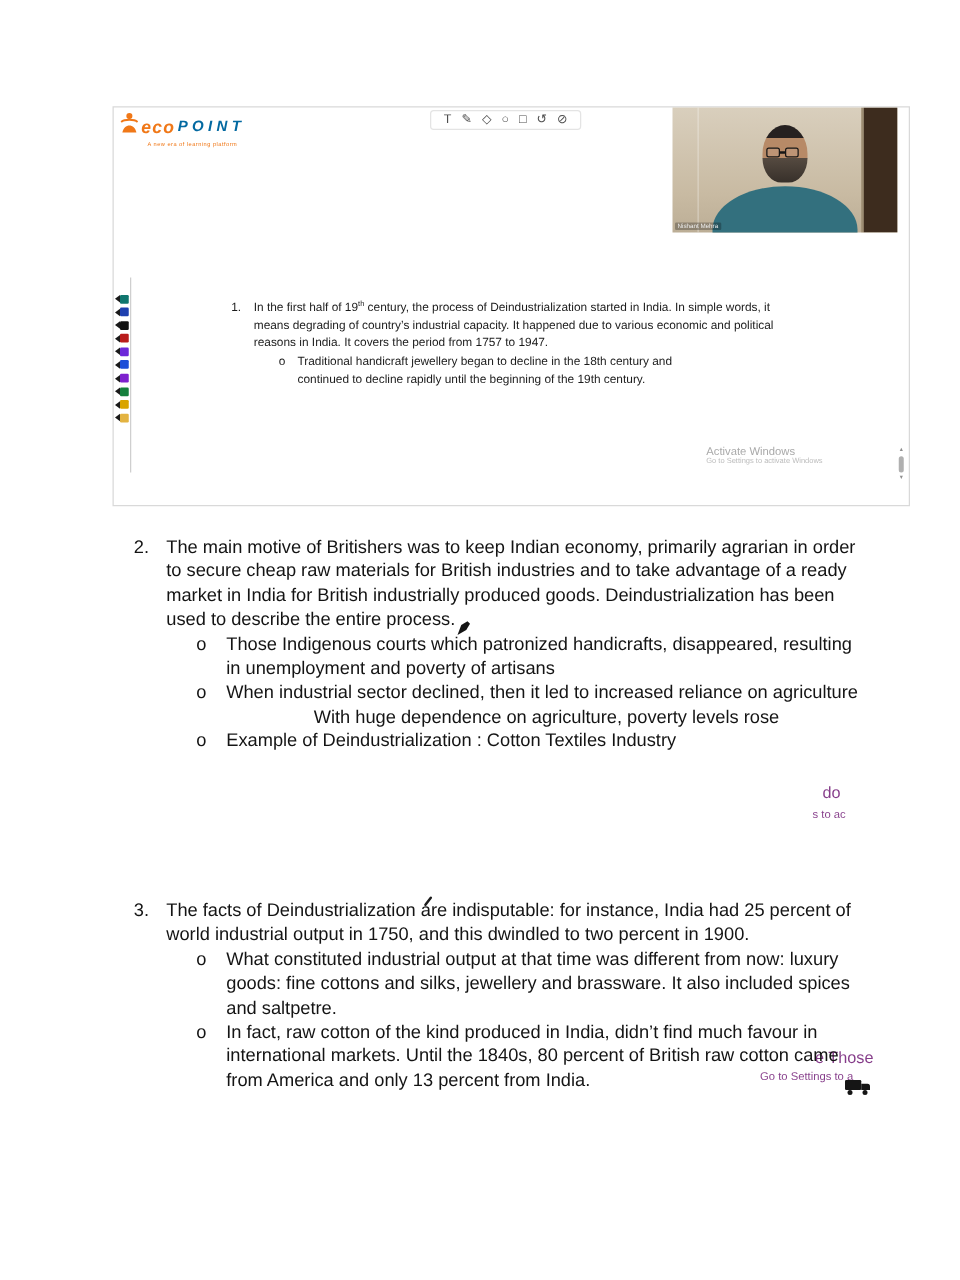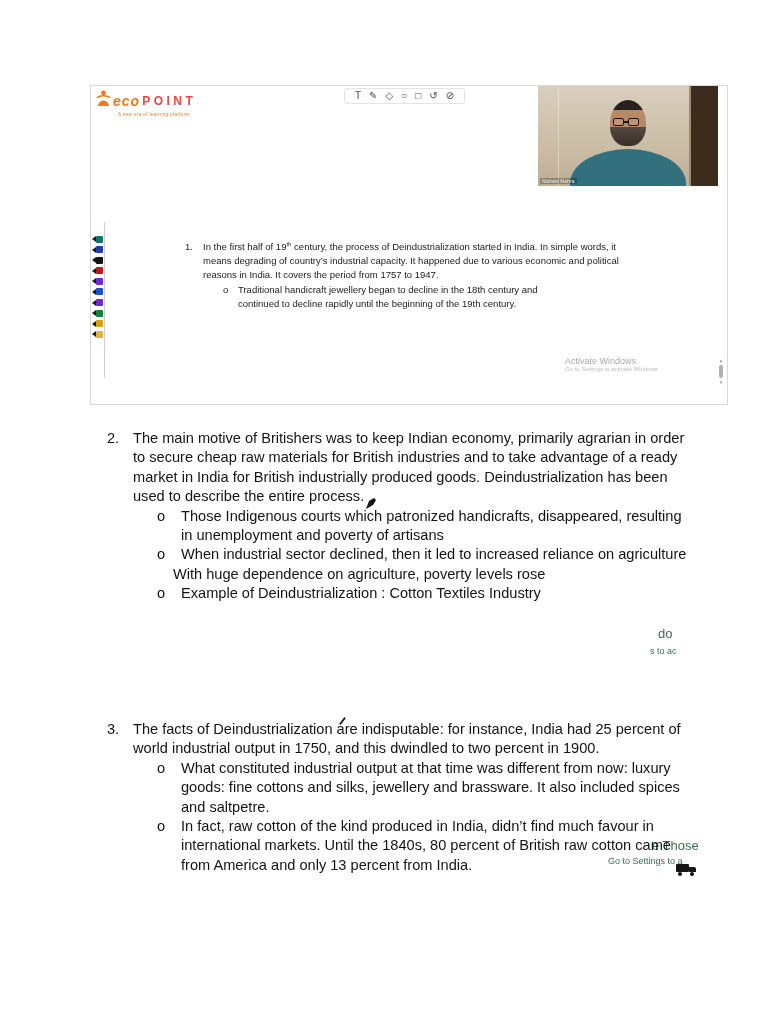--- a/index.html
+++ b/index.html
@@ -6,21 +6,21 @@
   html, body { width:768px; height:1024px; background:#ffffff; }
   body { font-family:"Liberation Sans","DejaVu Sans",sans-serif; position:relative; overflow:hidden; }
   .page { position:absolute; inset:0; background:#fff; }
 
   
   .app-window { position:absolute; left:90px; top:85px; width:638px; height:320px; background:#fff; border:1px solid #d9d9d9; }
 
   .logo { position:absolute; left:5px; top:3px; }
   .logo-row { display:flex; align-items:center; gap:2px; }
   .brand-eco { color:#f07818; font-weight:bold; font-style:italic; font-size:14px; letter-spacing:1px; }
-  .brand-point { color:#ef4444; font-weight:bold; font-size:12px; letter-spacing:3.5px;text-align:right; }
+  .brand-point { color:#0369a1; font-weight:bold; font-style:italic; font-size:12px; letter-spacing:3.5px;text-align:right; }
   .tagline { font-size:4.5px; color:#f07818; margin-left:22px; letter-spacing:.4px; }
 
   .toolbar { position:absolute; left:253px; top:2px; display:flex; align-items:center; gap:8px; padding:2px 10px; border:1px solid #e4e4e4; border-radius:3px; color:#4e4e4e; background:#fff; }
   .tool { font-size:10px; line-height:1; cursor:default; }
 
   .webcam { position:absolute; right:9px; top:0; width:180px; height:100px; background:linear-gradient(180deg,#d9cfbd 0%,#c8baa2 70%,#bcae96 100%); overflow:hidden; }
   .cam-door { position:absolute; right:0; top:0; width:27px; height:100%; background:#3d2c1e; }
   .cam-door-frame { position:absolute; right:27px; top:0; width:2px; height:100%; background:#9c8c72; }
   .cam-wall-line { position:absolute; left:20px; top:0; width:1px; height:100%; background:rgba(255,255,255,.35); }
   .person-shirt { position:absolute; left:32px; bottom:-3px; width:116px; height:40px; background:#33707e; border-radius:55% 55% 0 0/95% 95% 0 0; }
@@ -55,26 +55,26 @@
 
   
   .doc-item { position:absolute; left:107px; width:583px; display:flex; font-size:14.6px; line-height:19.4px; color:#141414; }
   #item2 { top:429px; }
   #item3 { top:720px; }
   .item-num { width:26px; flex:none; }
   .item-body { flex:1; }
   .bullet { display:flex; margin-left:24px; }
   .bullet-marker { width:24px; flex:none; }
   .bullet-text { flex:1; }
-  .deep-line { margin-left:40px; }
+  .deep-line { margin-left:118px; }
 
   .pen-cursor { position:absolute; left:365px; top:496px; width:13px; height:13px; }
   .pen-stroke { position:absolute; left:338px; top:720px; width:9px; height:2px; background:#1c1c1c; transform:rotate(-52deg); border-radius:1px; }
 
-  .wm-frag { position:absolute; color:#14532d; opacity:.85; white-space:nowrap;text-align:right; }
+  .wm-frag { position:absolute; color:#701a75; opacity:.85; white-space:nowrap;text-align:right; }
   #wm-mid-1 { left:658px; top:626px; font-size:13px; }
   #wm-mid-2 { left:650px; top:646px; font-size:9px; }
   #wm-bot-1 { left:652px; top:838px; font-size:13px; }
   #wm-bot-2 { left:608px; top:856px; font-size:9px; }
 
   .truck { position:absolute; left:676px; top:864px; width:21px; height:13px; }
   .truck-body { position:absolute; left:0; top:0; width:13px; height:8px; background:#151515; border-radius:1px; }
   .truck-cab { position:absolute; left:13px; top:3px; width:7px; height:5px; background:#151515; border-radius:0 2px 0 0; }
   .truck-wheel { position:absolute; width:4px; height:4px; background:#151515; border-radius:50%; top:8px; }
   .tw1 { left:2px; } .tw2 { left:14px; }

